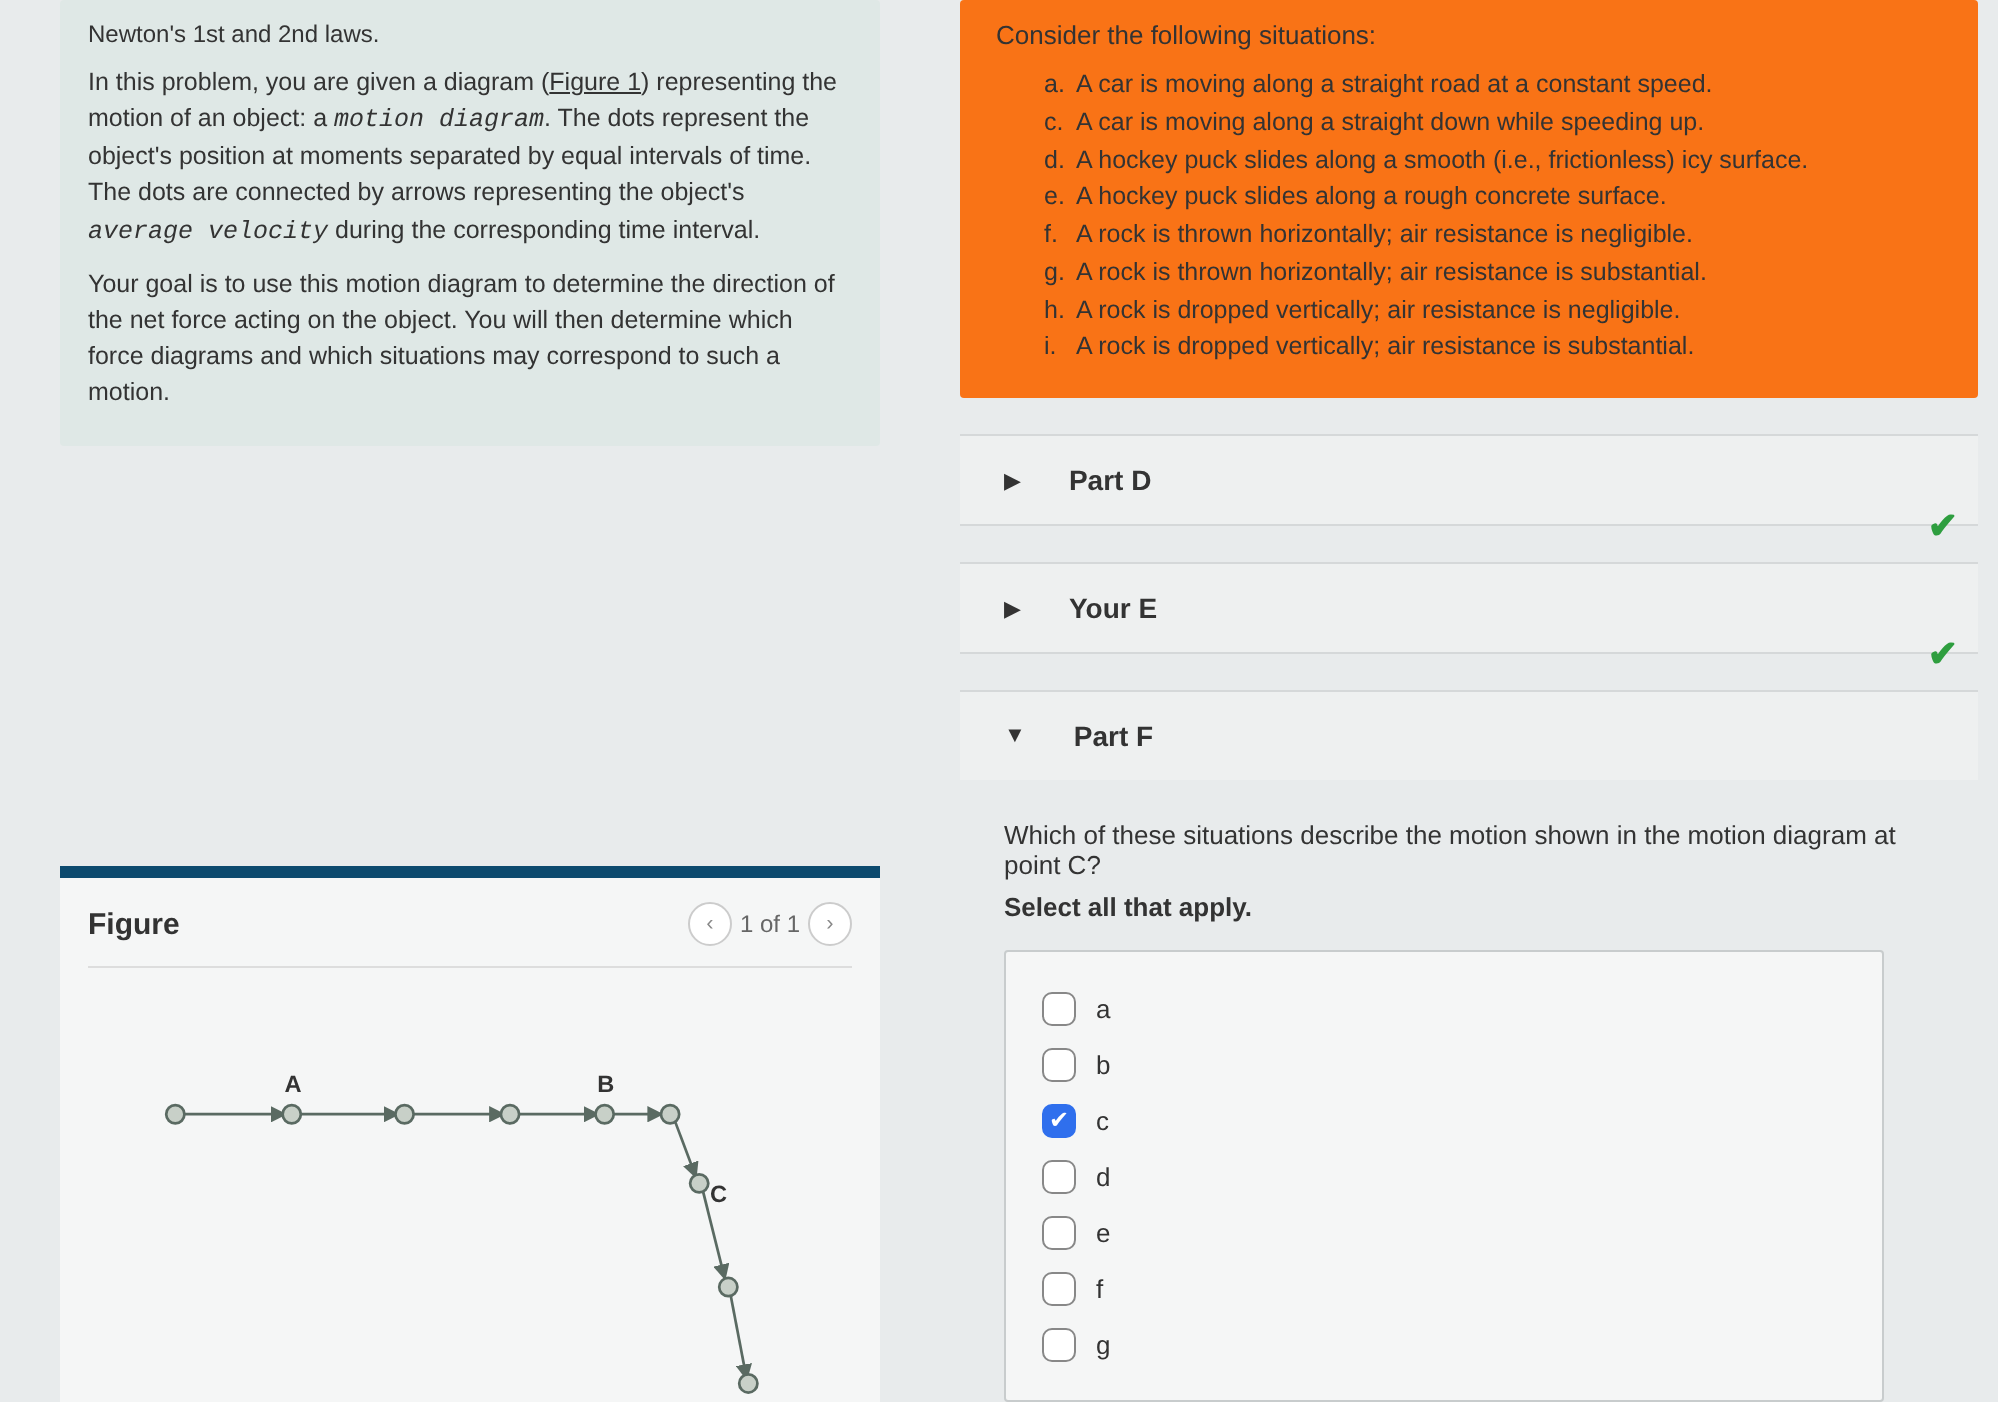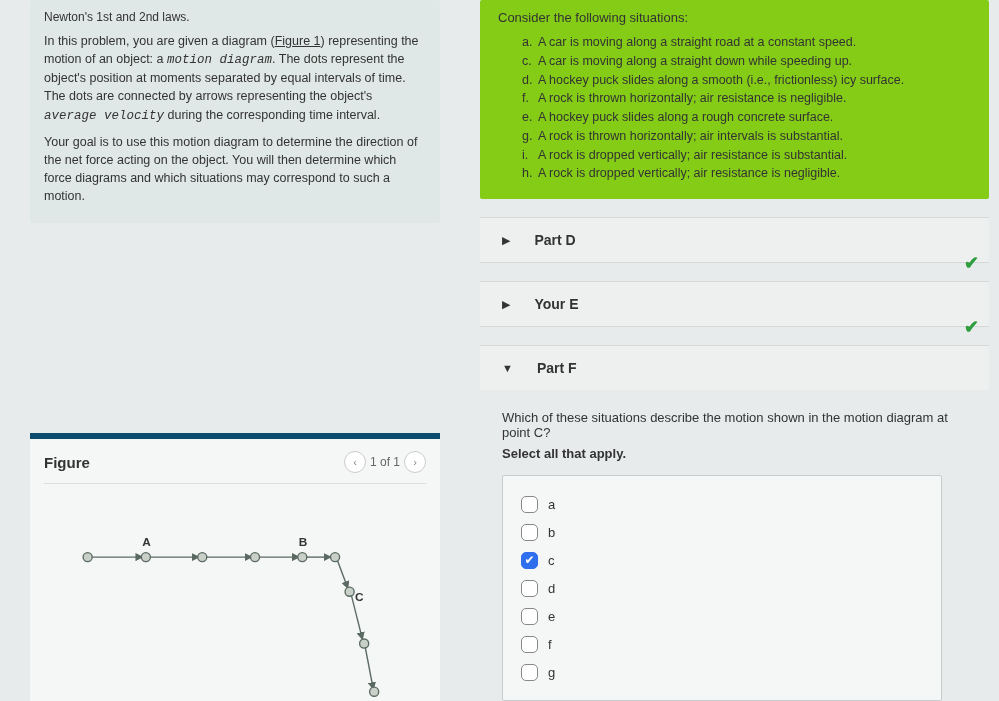--- a/index.html
+++ b/index.html
@@ -20,21 +20,21 @@
     background: #dfe8e6;
     padding: 10px 14px 18px 14px;
     border-radius: 2px;
   }
   .intro-small { font-size: 12px; color: #333; }
   .intro-para { font-size: 12.5px; color: #333; line-height: 1.45; margin-top: 8px; }
   .intro-para i { font-style: italic; font-family: Liberation Mono, monospace; }
   .fig-link { text-decoration: underline; color: #333; cursor: pointer; }
 
   .situations-box {
-    background: #84cc16;
+    background: #f97316;
     padding: 10px 14px 16px 18px;
     border-radius: 2px;
   }
   .situations-title { font-size: 13px; margin-bottom: 8px; }
   .situations-list { list-style: none; padding-left: 24px; }
   .situations-list li { font-size: 12.5px; line-height: 1.5; }
   .situations-list li .lbl { display: inline-block; width: 16px; }
 
   .figure-panel {
     margin-top: 210px;
@@ -146,25 +146,25 @@
     </div>
   </div>
 
   <div class="right-col">
     <div class="situations-box">
       <div class="situations-title">Consider the following situations:</div>
       <ul class="situations-list">
         <li><span class="lbl">a.</span><span>A car is moving along a straight road at a constant speed.</span></li>
         <li><span class="lbl">c.</span><span>A car is moving along a straight down while speeding up.</span></li>
         <li><span class="lbl">d.</span><span>A hockey puck slides along a smooth (i.e., frictionless) icy surface.</span></li>
+        <li><span class="lbl">e.</span><span>A hockey puck slides along a rough concrete surface.</span></li>
         <li><span class="lbl">f.</span><span>A rock is thrown horizontally; air resistance is negligible.</span></li>
-        <li><span class="lbl">e.</span><span>A hockey puck slides along a rough concrete surface.</span></li>
-        <li><span class="lbl">g.</span><span>A rock is thrown horizontally; air intervals is substantial.</span></li>
+        <li><span class="lbl">g.</span><span>A rock is thrown horizontally; air resistance is substantial.</span></li>
+        <li><span class="lbl">h.</span><span>A rock is dropped vertically; air resistance is negligible.</span></li>
         <li><span class="lbl">i.</span><span>A rock is dropped vertically; air resistance is substantial.</span></li>
-        <li><span class="lbl">h.</span><span>A rock is dropped vertically; air resistance is negligible.</span></li>
       </ul>
     </div>
 
     <div class="part-row">
       <span class="caret">▶</span>
       <span class="part-label">Part D</span>
       <span class="part-check">✔</span>
     </div>
 
     <div class="part-row">

